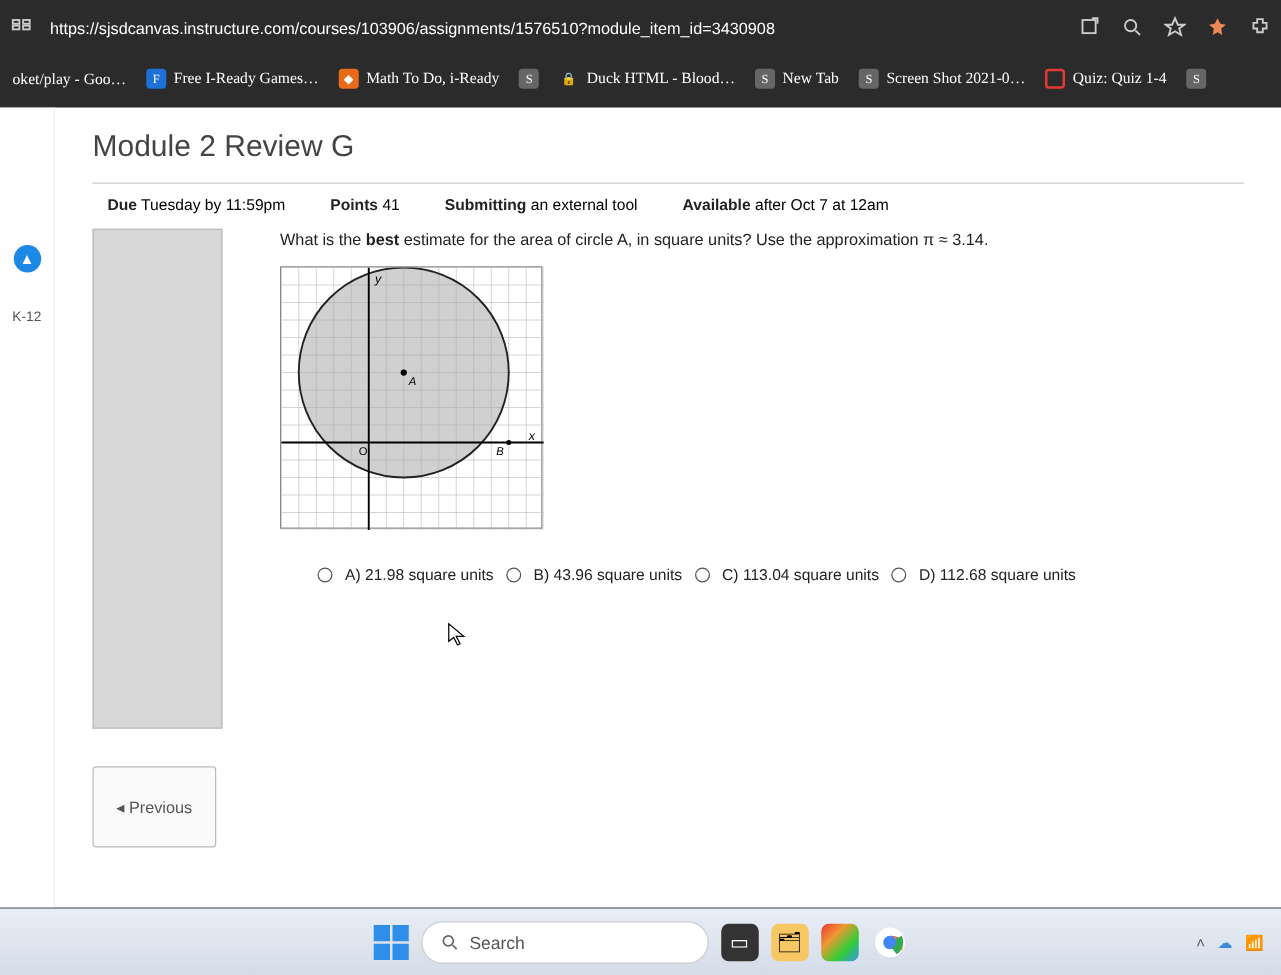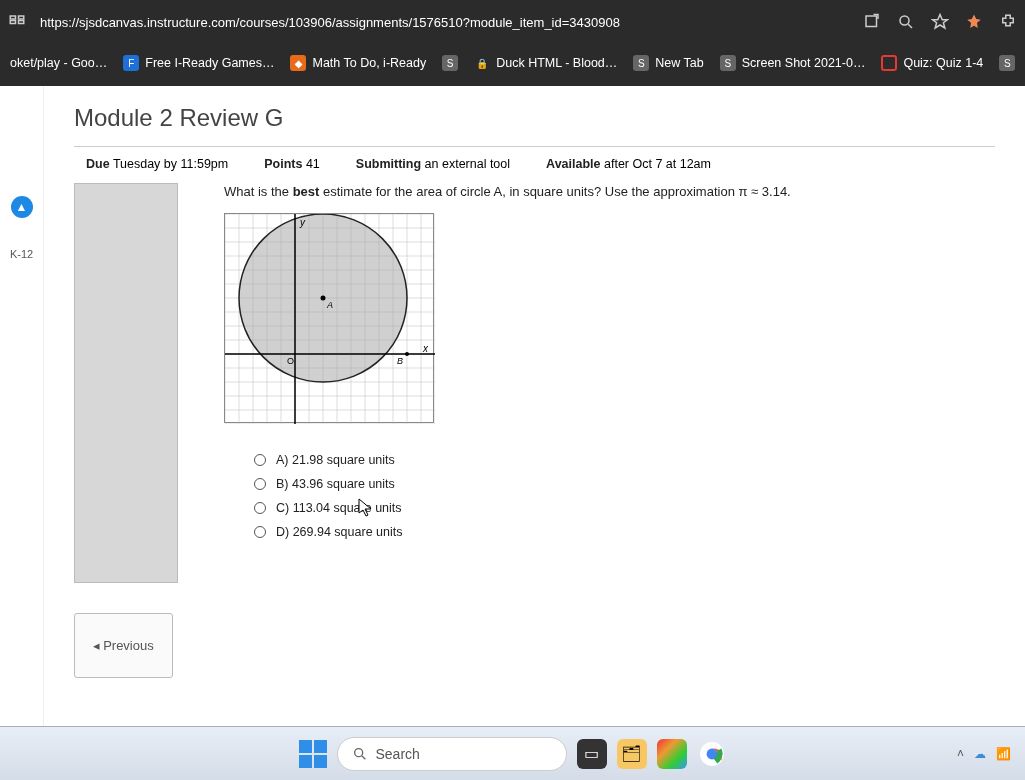--- a/index.html
+++ b/index.html
@@ -30,21 +30,21 @@
   .bookmark-row {
     display: flex;
     align-items: center;
     gap: 16px;
     padding: 4px 10px 8px;
     font-size: 12.5px;
     color: #fff;
     white-space: nowrap;
     height: 42px;
   }
-  .bm { display: flex; align-items: center; gap: 6px; cursor: pointer; }
+  .bm { display: flex; align-items: flex-start; gap: 6px; cursor: pointer; font-family: Liberation Serif, serif; }
   .bm .fav { width: 16px; height: 16px; border-radius: 3px; display: inline-flex; align-items:center; justify-content:center; font-size:10px; }
   .fav-blue   { background:#1e6fd6; color:#fff; }
   .fav-orange { background:#e86b1a; color:#fff; }
   .fav-gray   { background:#666; color:#fff; border-radius:50%; }
   .fav-lock   { background:transparent; color:#9ad; }
   .fav-red    { border:2px solid #e53935; border-radius:50%; background:transparent; width:14px; height:14px; }
 
   .page-area {
     position: absolute;
     top: 86px; left: 0; right: 0;
@@ -79,21 +79,21 @@
   .content-row { display:flex; gap:36px; }
   .thumb-col { width:104px; }
   .thumb { width:104px; height:400px; background:#d7d7d7; border:1px solid #bbb; }
   .question-col { flex:1; padding-left:10px; font-size:13px; color:#222; }
   .question-col p { margin-bottom:12px; line-height:1.4; }
   .graph {
     width: 210px; height:210px; border:1px solid #888; background:#fff;
     position:relative; margin-bottom:30px;
   }
   .graph svg { position:absolute; top:0; left:0; }
-  .options { margin-top:14px; margin-left:30px; display:flex; flex-direction:column; gap:10px; font-size:12.5px; }
+  .options { margin-top:14px; margin-left:30px; display:flex; gap:10px; font-size:12.5px; }
   .opt { display:flex; align-items:center; gap:10px; }
   .radio { width:12px; height:12px; border:1.5px solid #555; border-radius:50%; }
   .prev-btn {
     display:inline-block; padding:24px 18px; color:#555;
     border:1px solid #bbb; border-radius:3px; font-size:13px;
     cursor:pointer; background:#fafafa;
   }
 
   .taskbar {
     position:absolute;
@@ -280,21 +280,21 @@
           <div class="opt">
               <span class="radio"></span>
               <span>B) 43.96 square units</span>
             </div>
           <div class="opt">
               <span class="radio"></span>
               <span>C) 113.04 square units</span>
             </div>
           <div class="opt">
               <span class="radio"></span>
-              <span>D) 269.94 square units</span>
+              <span>D) 112.68 square units</span>
             </div>
         </div>
       </div>
     </div>
 
     <div style="margin-top:30px;">
       <span class="prev-btn">◂ Previous</span>
     </div>
   </div>
 </div>

